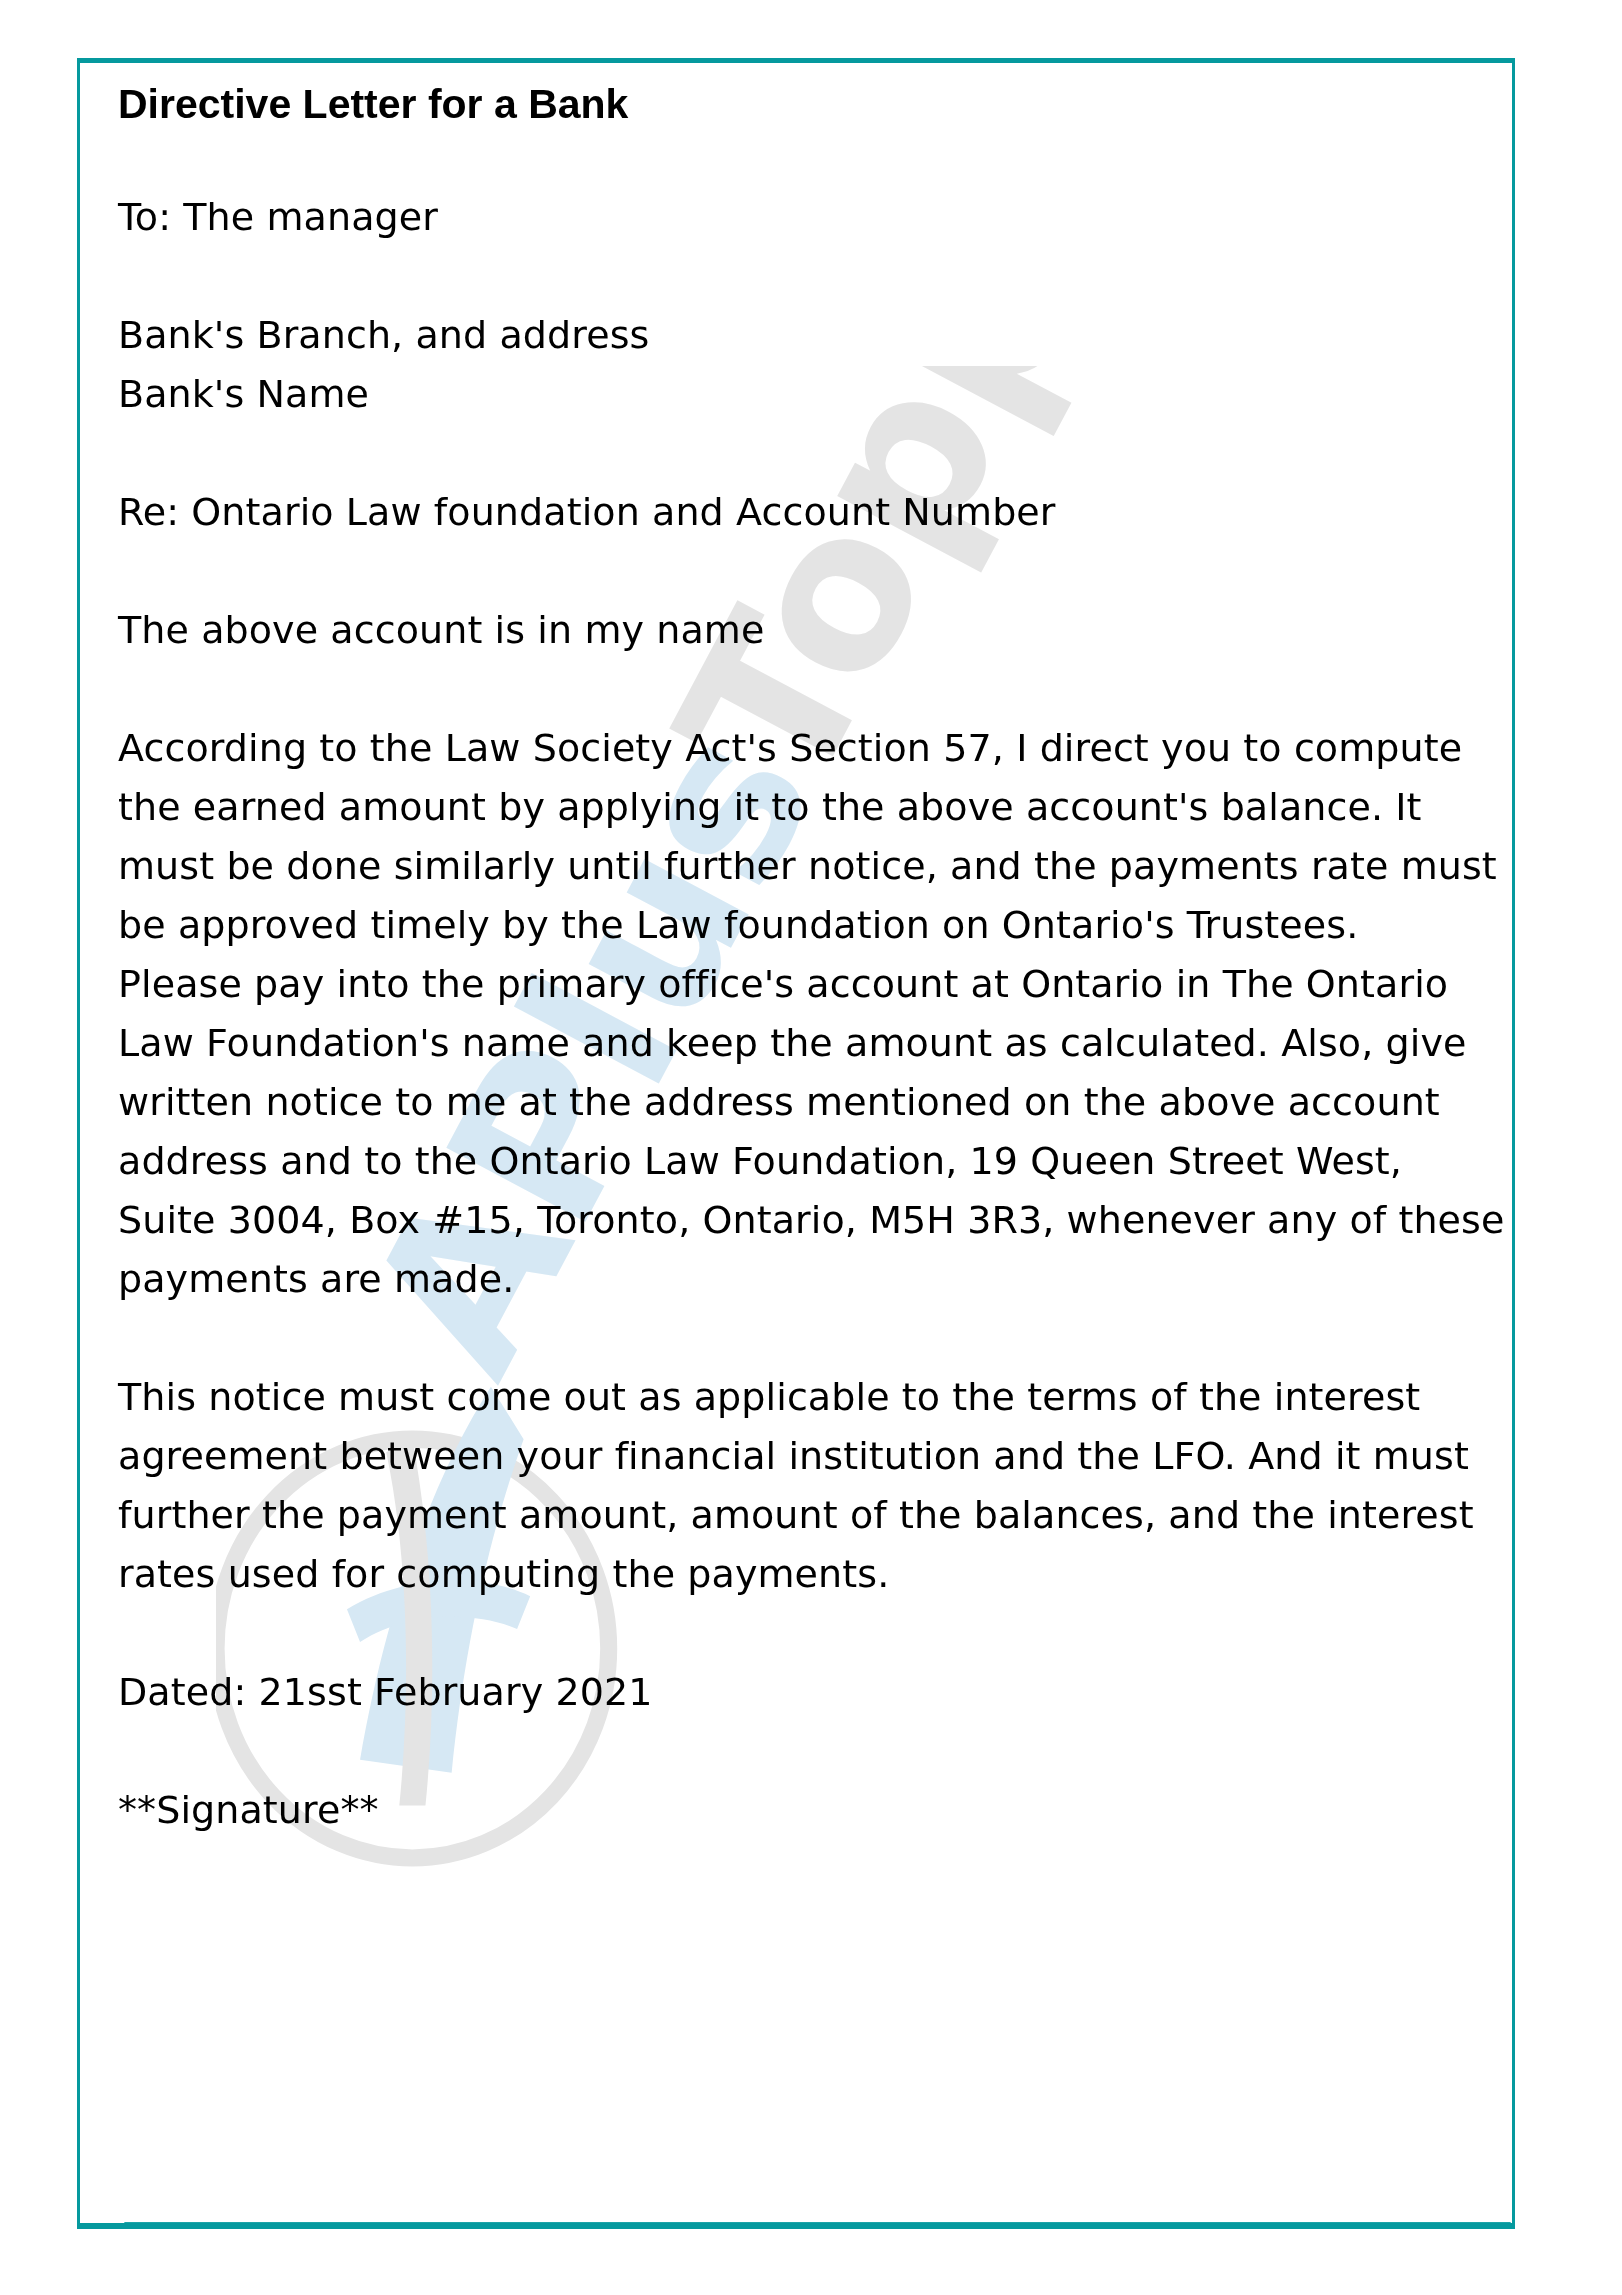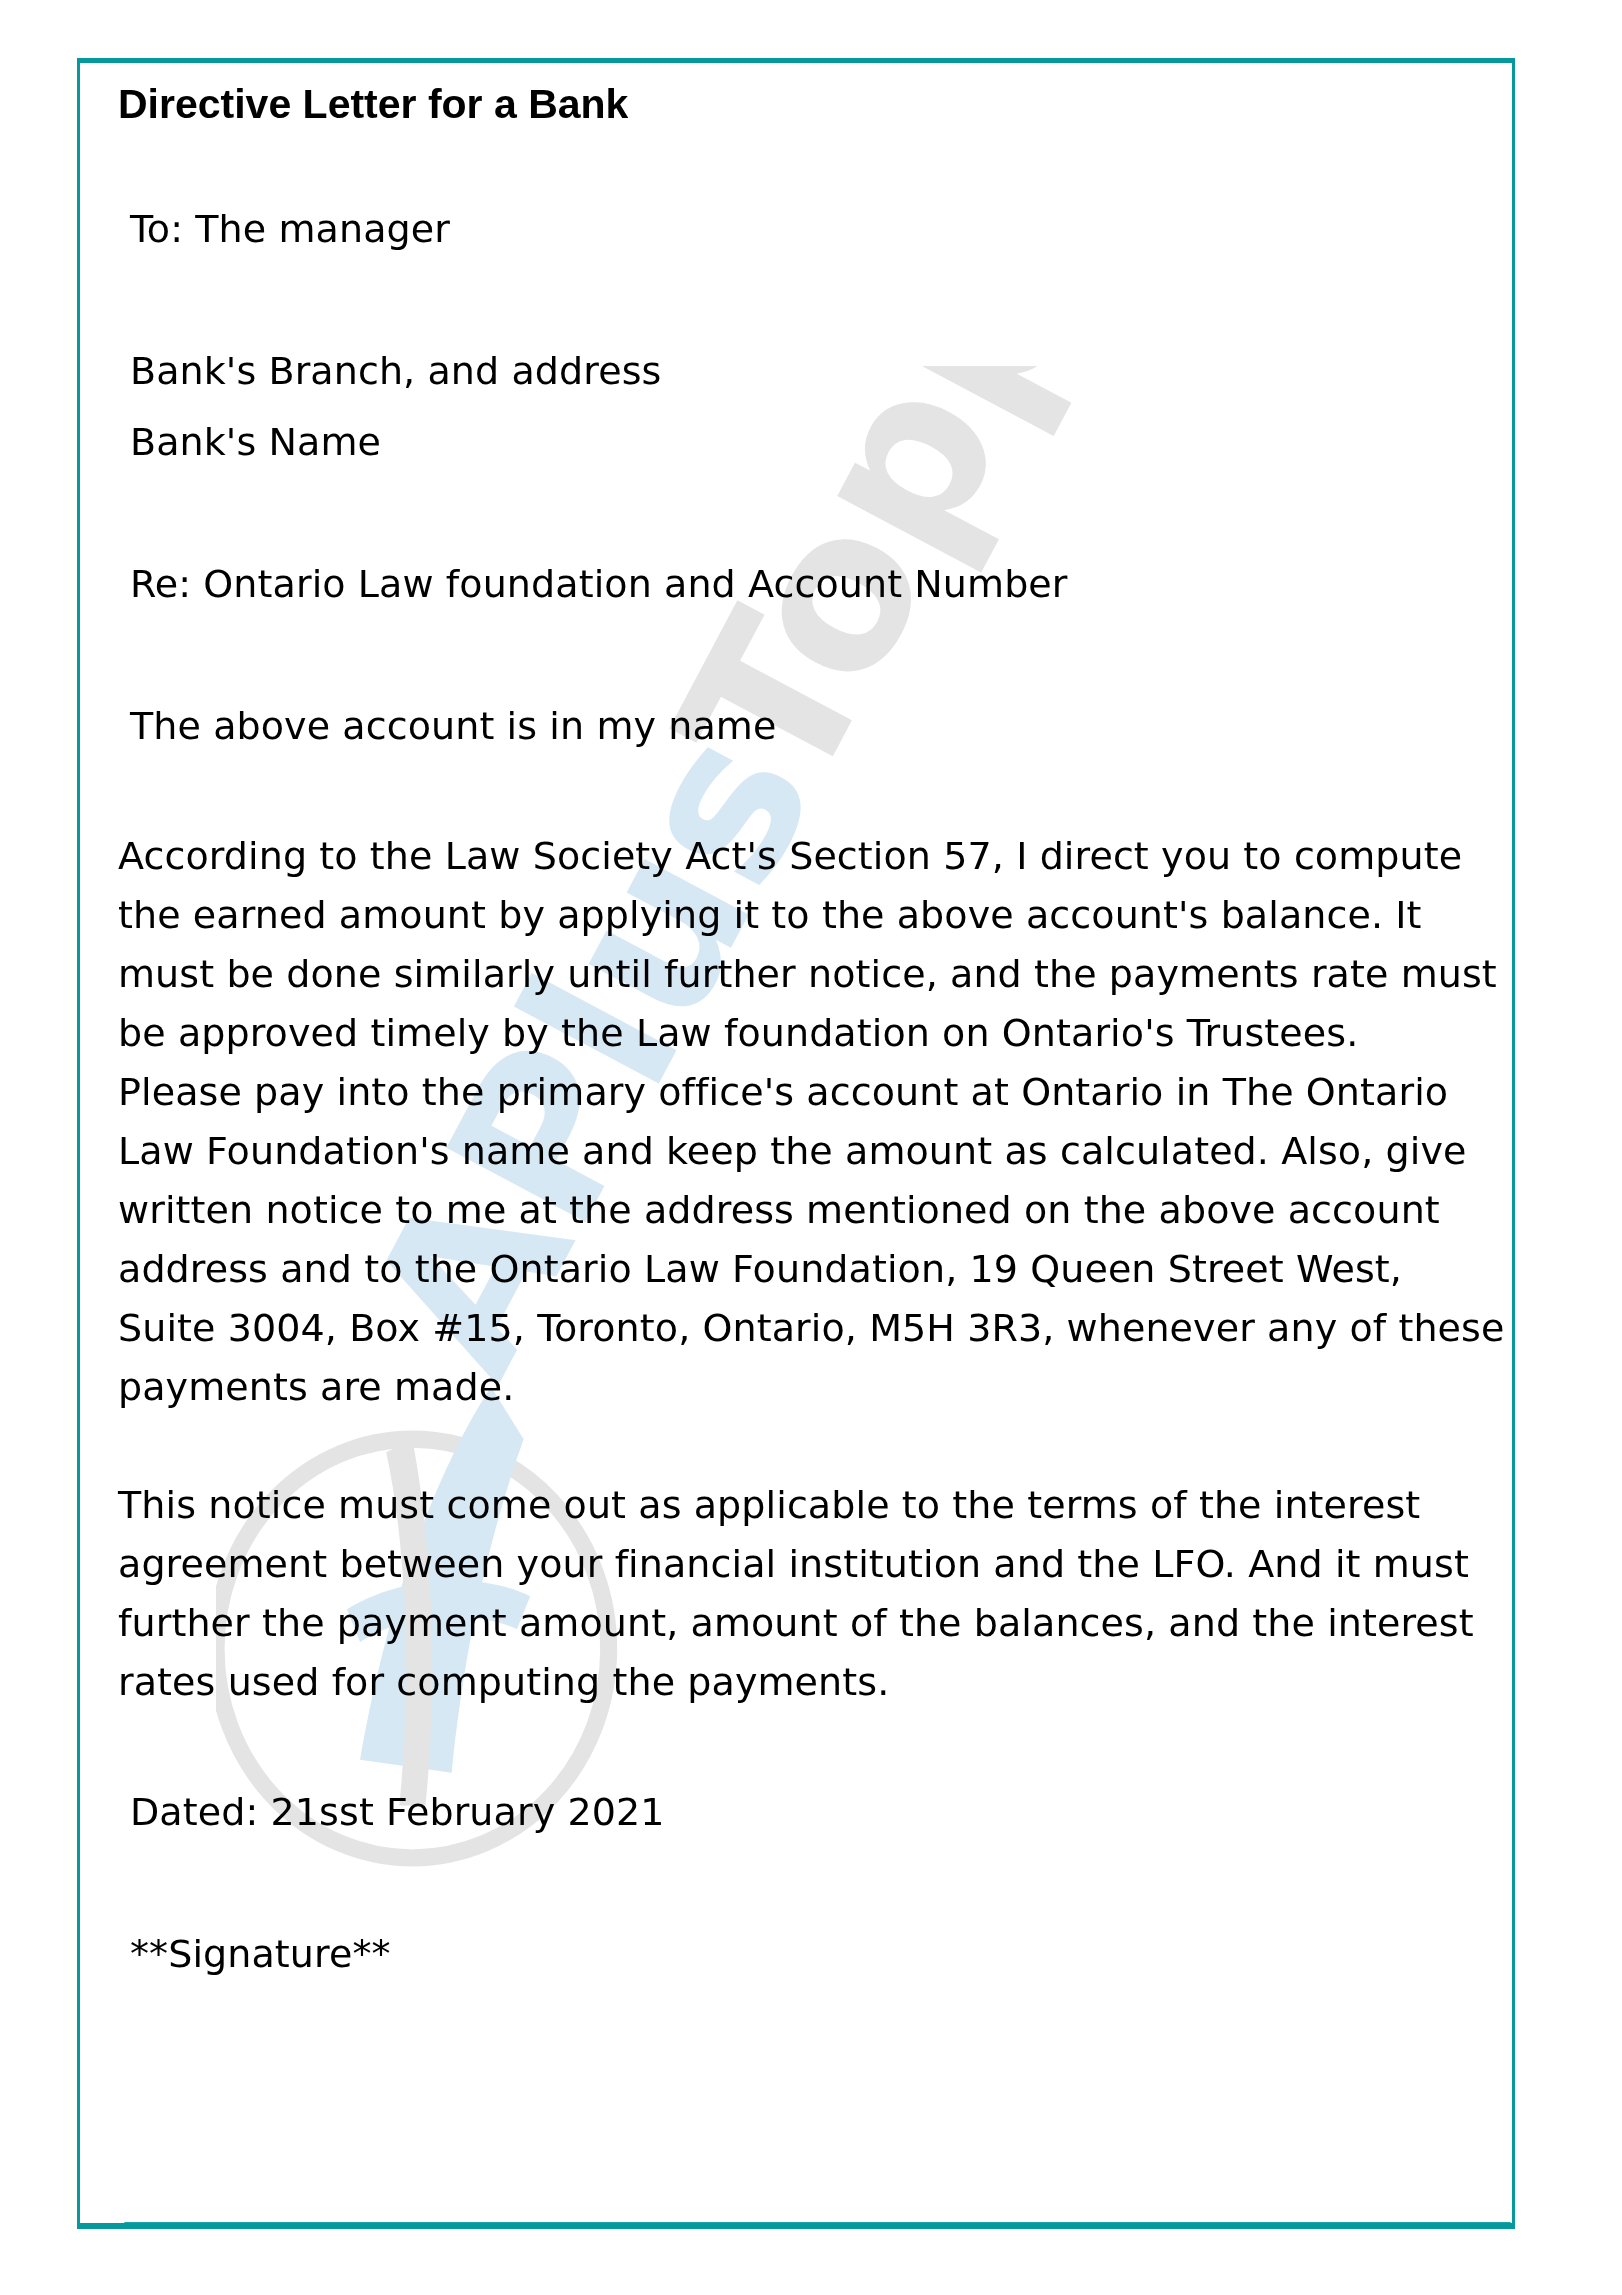--- a/index.html
+++ b/index.html
@@ -58,21 +58,21 @@
       font-weight: bold;
       font-size: 41px;
       line-height: 65px;
       margin: 0 0 0 0;
       padding-top: 0;
       width: 1387px;
     }
     .line {
       font-size: 38px;
       line-height: 59px;
-      margin: 12px;
+      margin: 0;
       white-space: nowrap;
       letter-spacing: 0.1px;
     }
     .para {
       font-size: 38px;
       line-height: 59px;
       margin: 0;
       white-space: nowrap;
       letter-spacing: 0.1px;
     }

